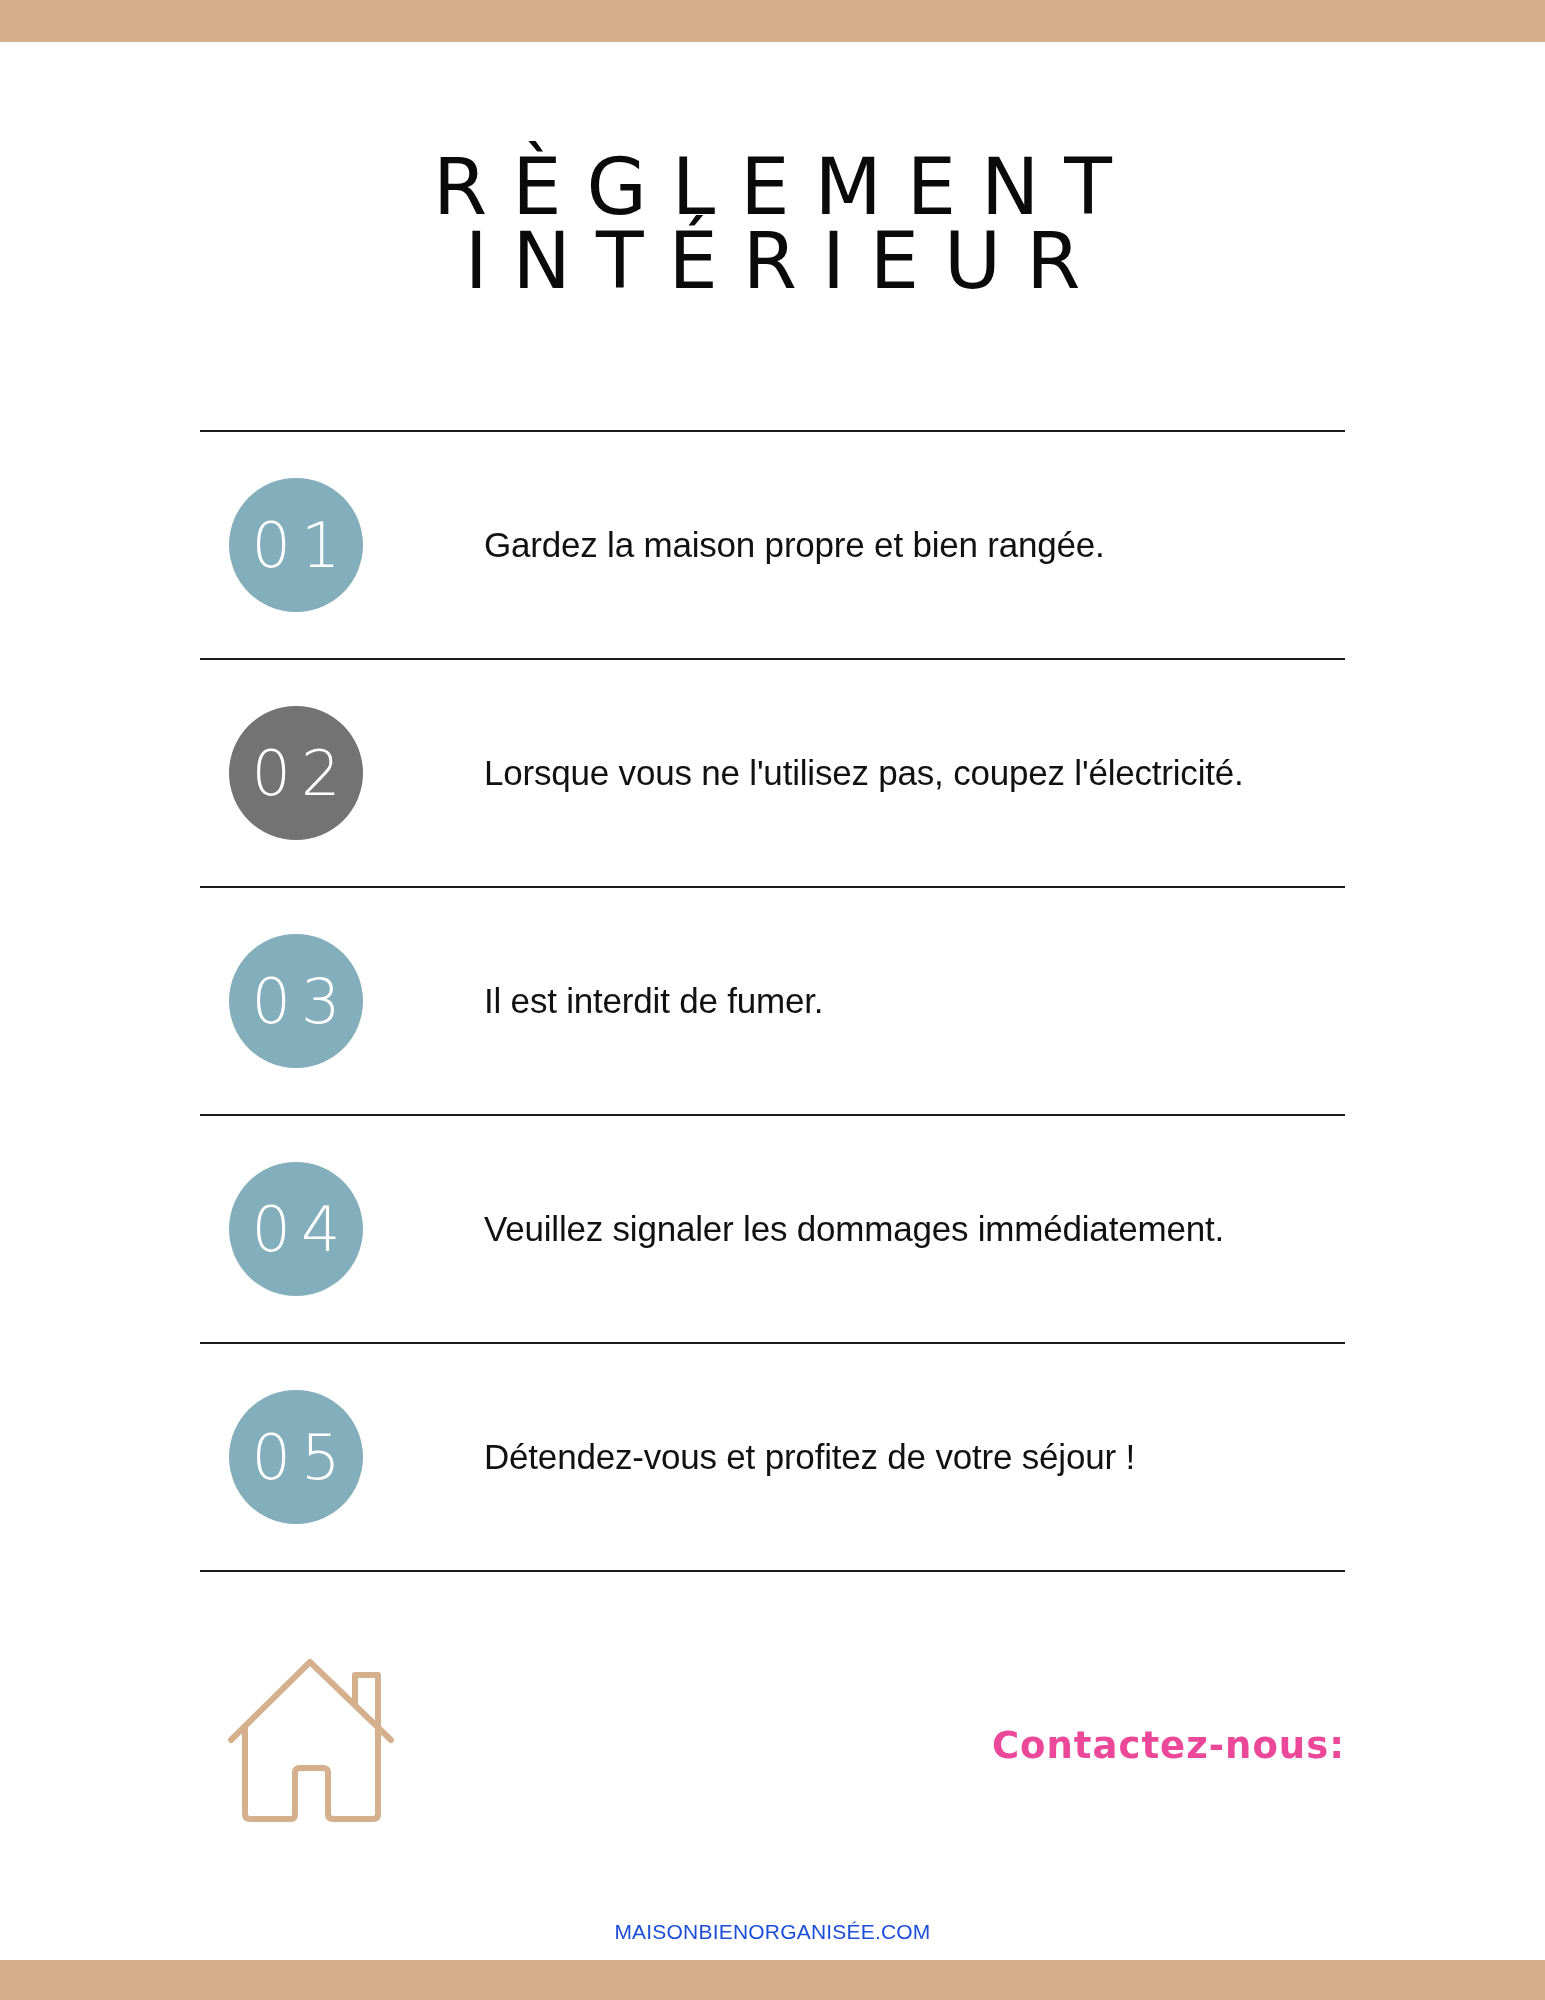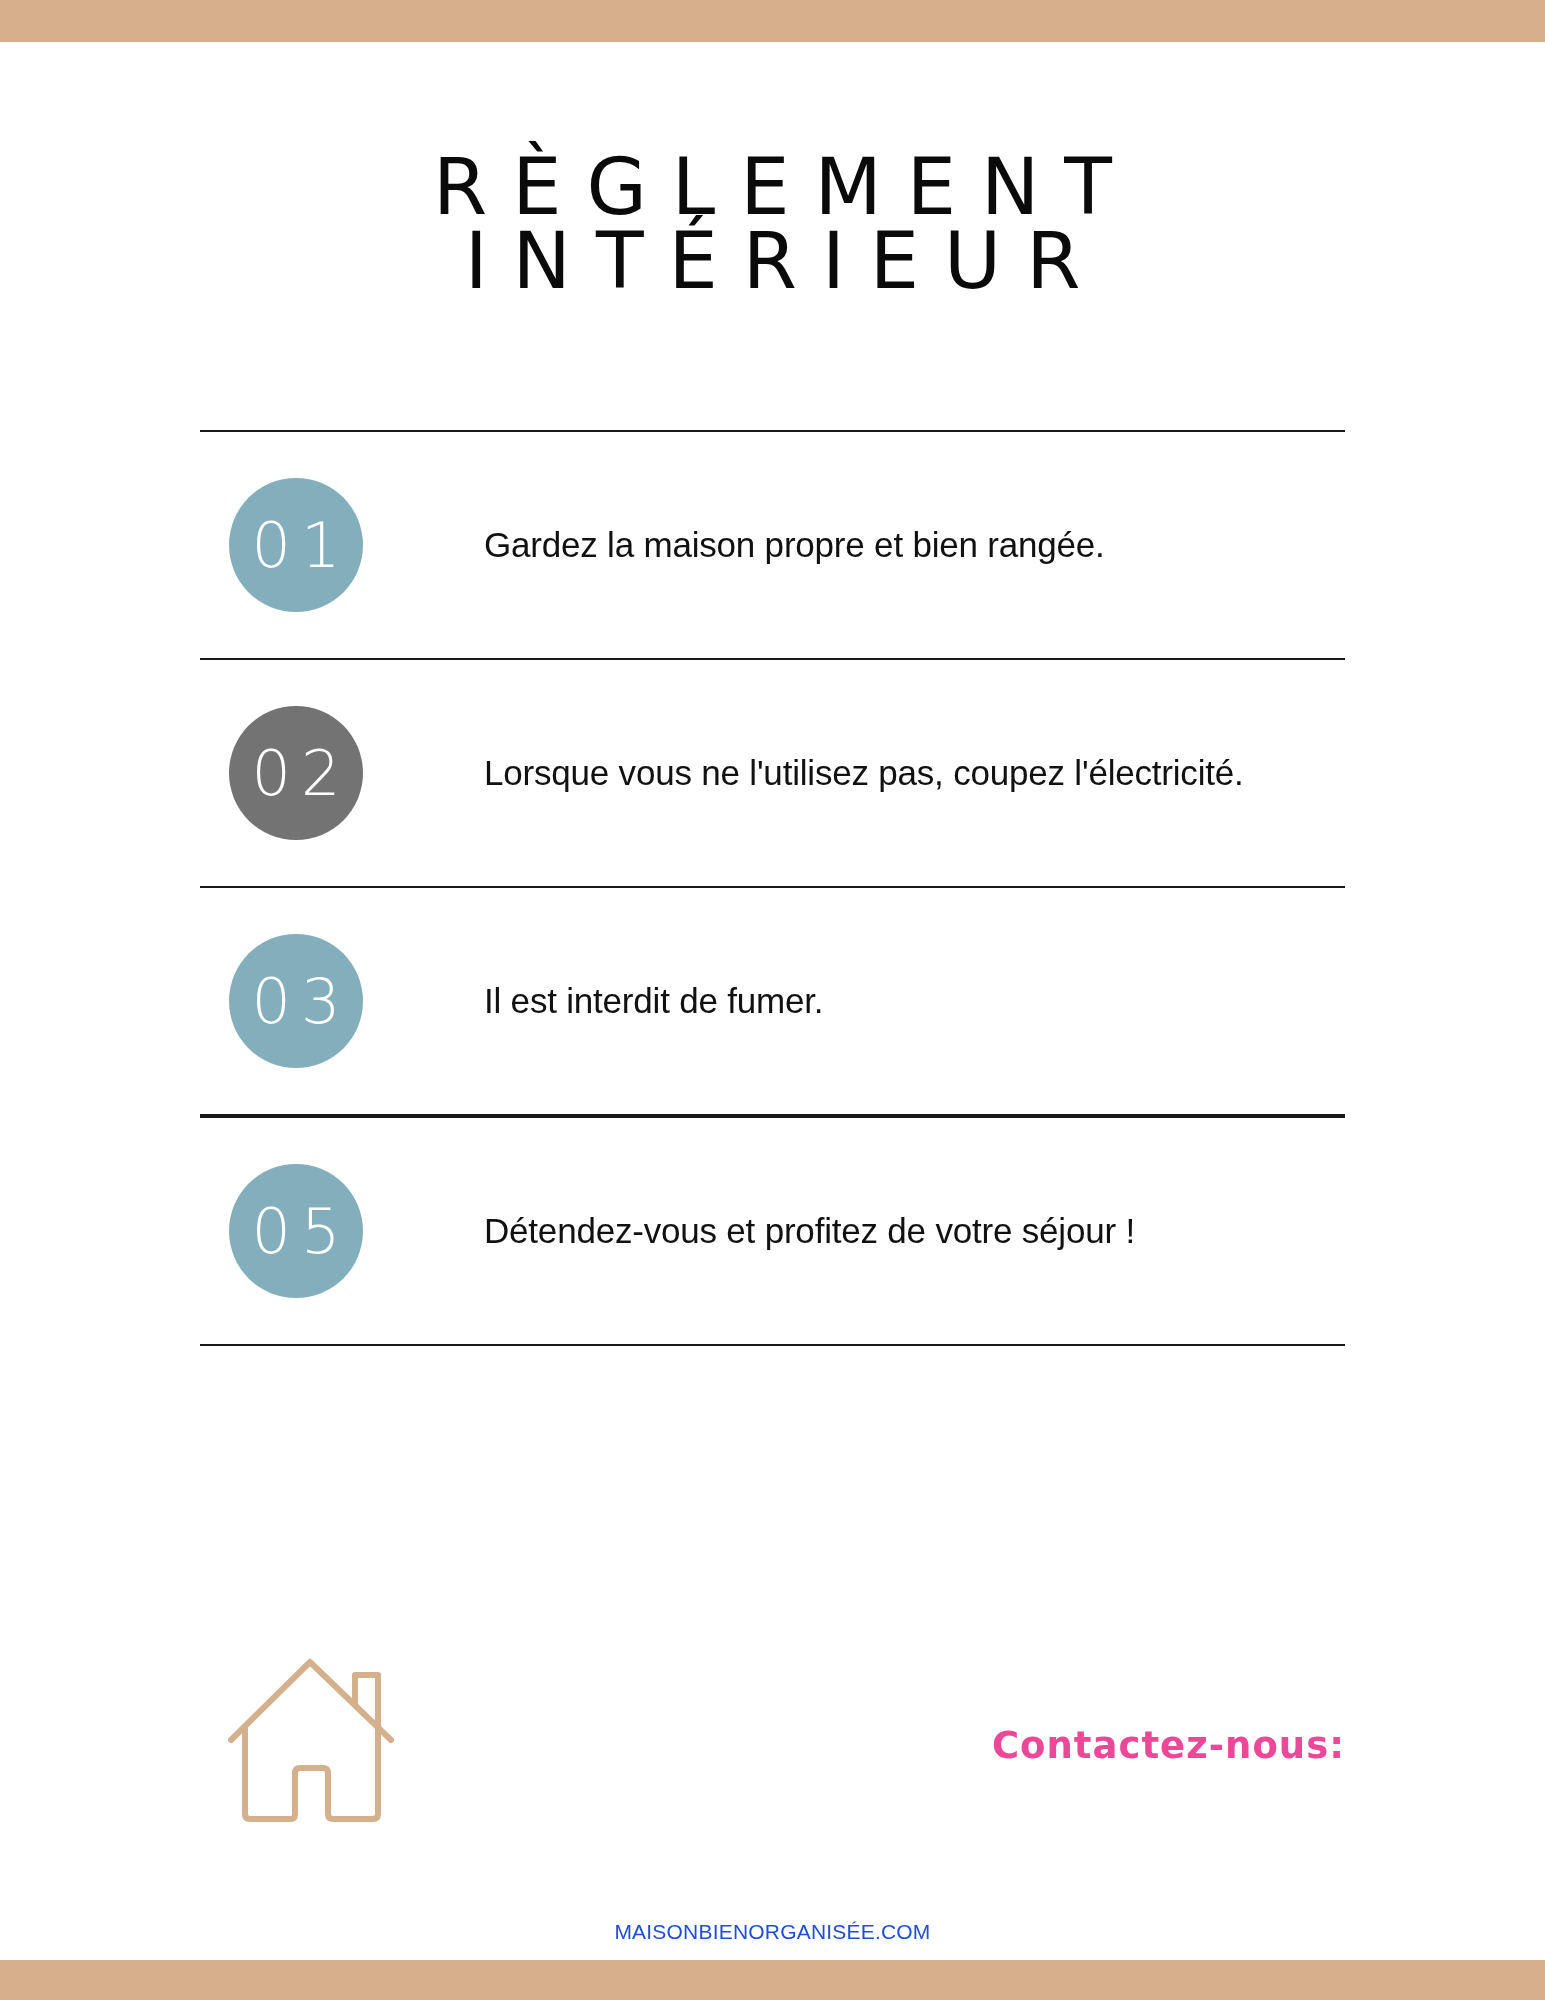--- a/index.html
+++ b/index.html
@@ -84,20 +84,24 @@
     <div class="rule-text">Lorsque vous ne l'utilisez pas, coupez l'électricité.</div>
   </div>
   <div class="rule-divider" style="background: rgb(26, 26, 26);"></div>
 
   <div class="rule-row">
     <div class="rule-badge" style="background: rgb(130, 175, 187);">03</div>
     <div class="rule-text">Il est interdit de fumer.</div>
   </div>
   <div class="rule-divider" style="background: rgb(26, 26, 26);"></div>
 
+  <div class="rule-row">
+    <div class="rule-badge" style="background: rgb(130, 175, 187);">04</div>
+    <div class="rule-text">Veuillez signaler les dommages immédiatement.</div>
+  </div>
   <div class="rule-divider" style="background: rgb(26, 26, 26);"></div>
 
   <div class="rule-row">
     <div class="rule-badge" style="background: rgb(130, 175, 187);">05</div>
     <div class="rule-text">Détendez-vous et profitez de votre séjour !</div>
   </div>
   <div class="rule-divider" style="background: rgb(26, 26, 26);"></div>
 </section>
 
 <div class="house-icon">

